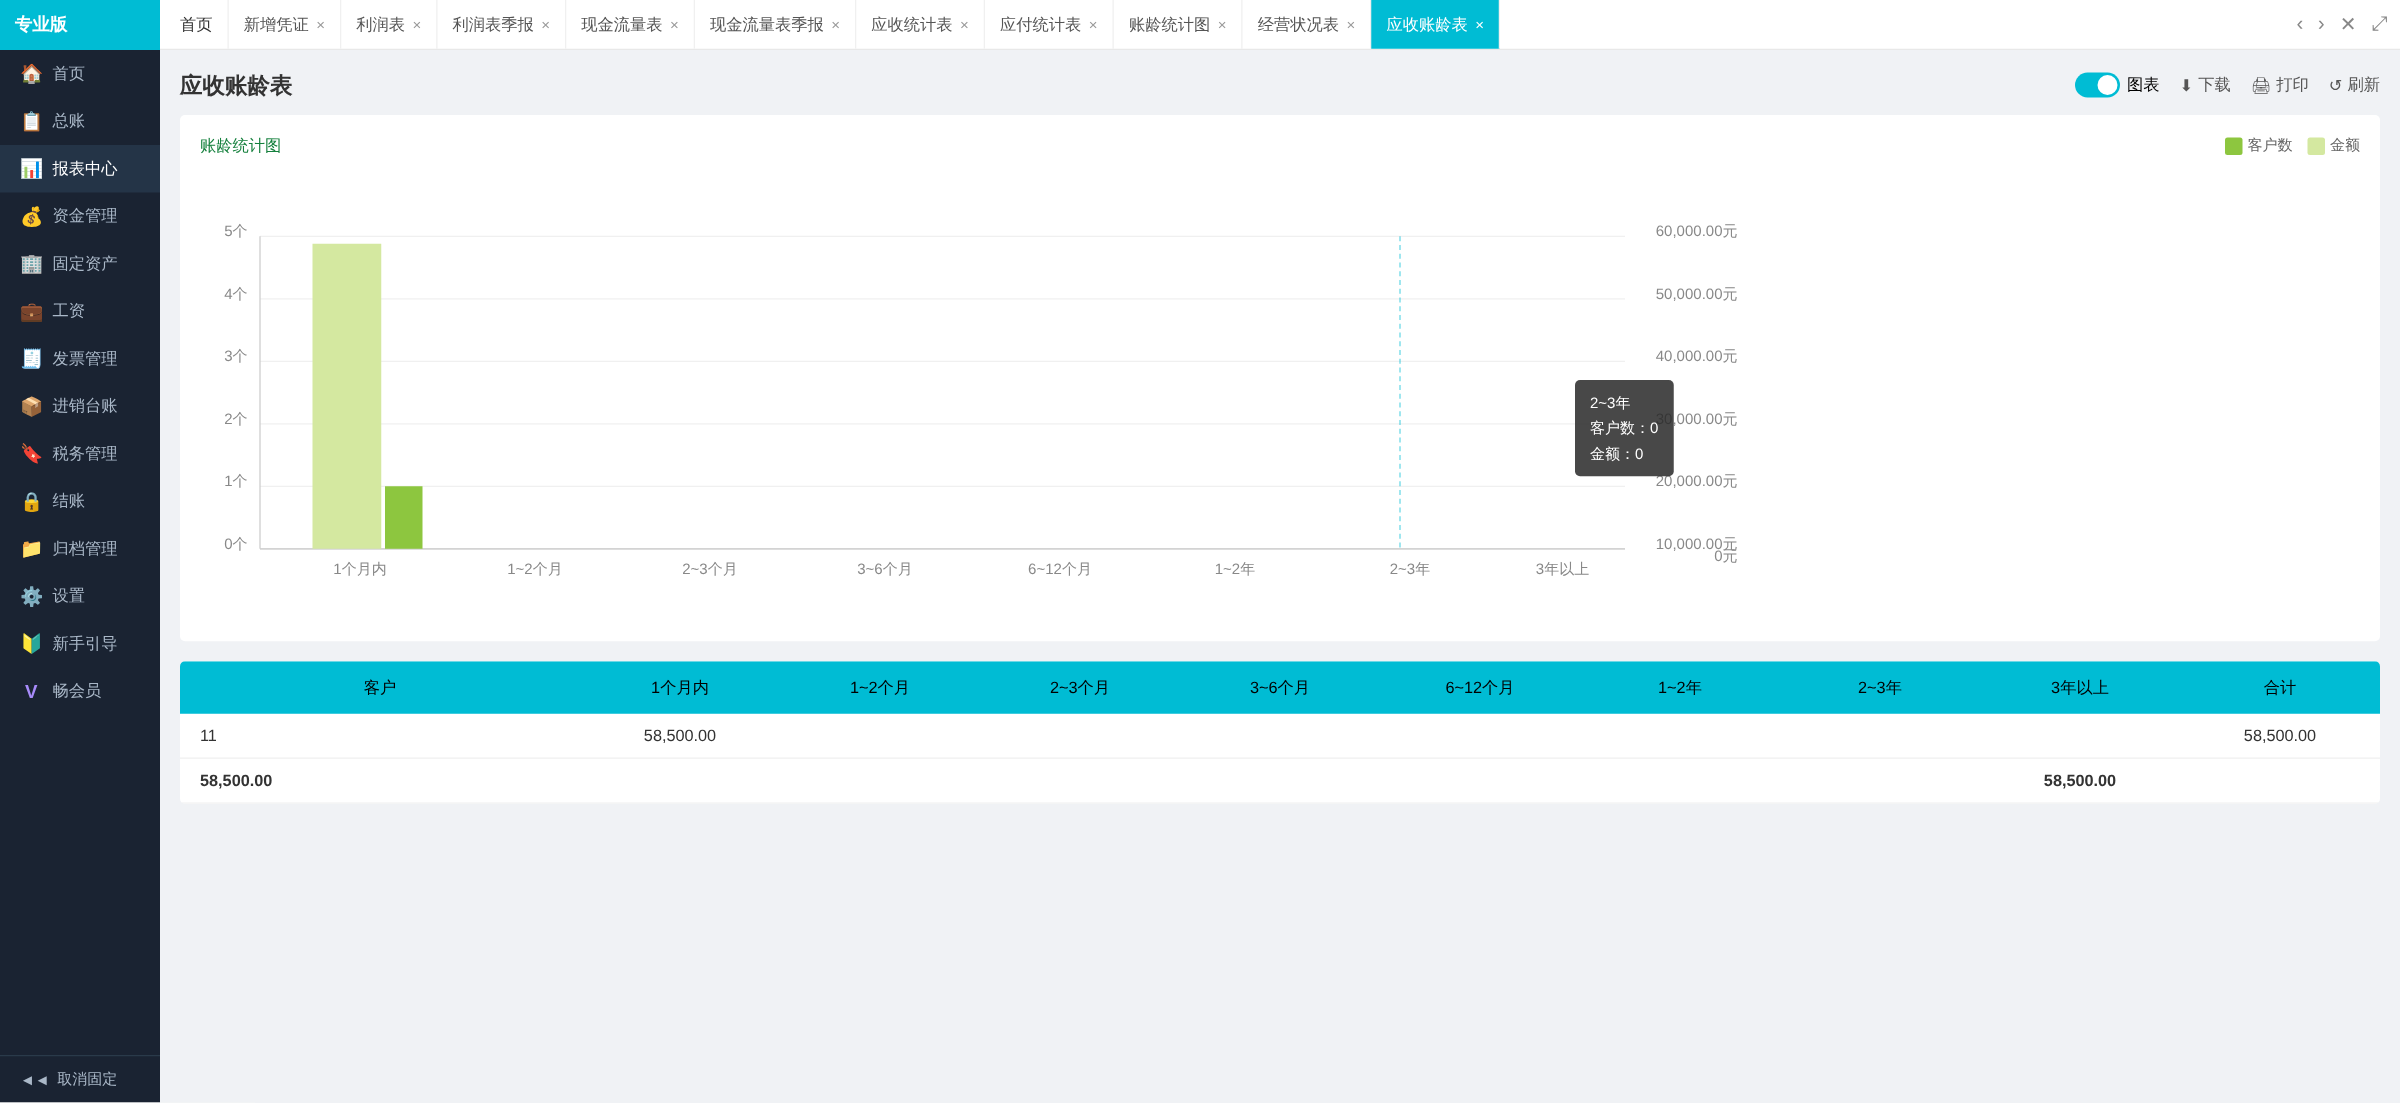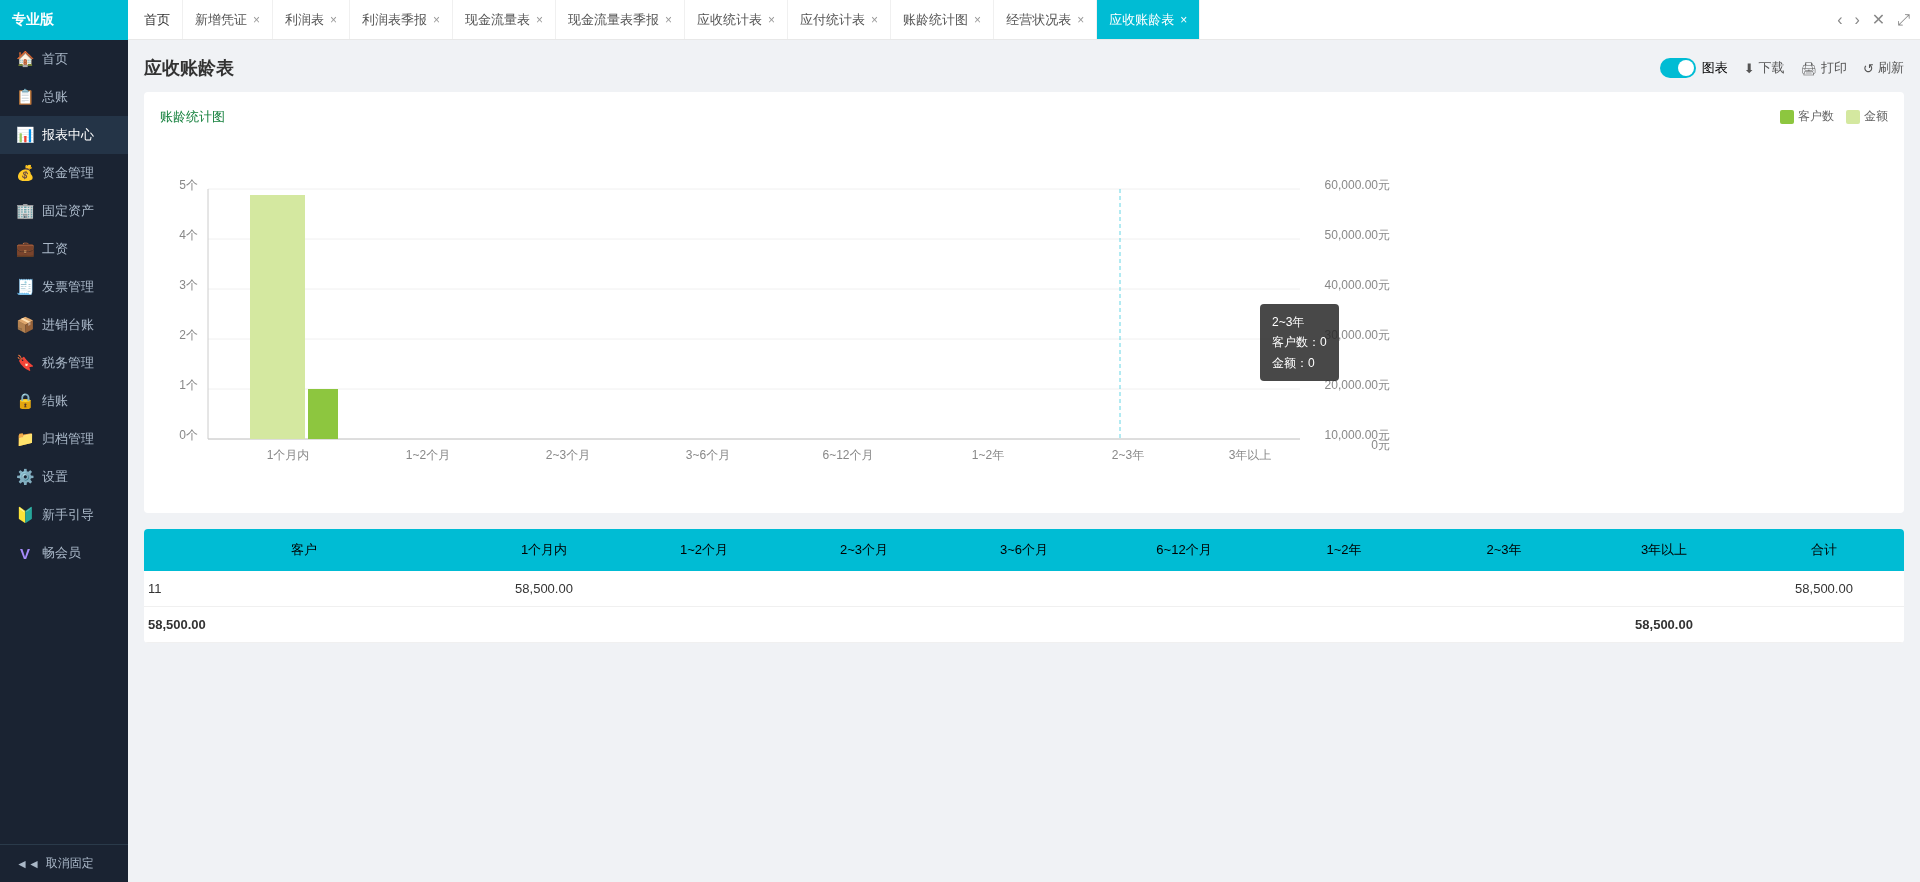--- a/index.html
+++ b/index.html
@@ -215,21 +215,21 @@
       display: grid;
       grid-template-columns: 2fr 1fr 1fr 1fr 1fr 1fr 1fr 1fr 1fr 1fr;
       border-bottom: 1px solid #f0f0f0;
       font-size: 13px;
       color: #333;
     }
     .table-row .td {
       padding: 10px 8px;
       text-align: center;
     }
-    .table-row .td:first-child { text-align: left; padding-left: 4px; }
+    .table-row .td:first-child { text-align: left; padding-left: 16px; }
     .table-row.total-row {
       font-weight: bold;
     }
     .total-icon {
       display: inline-flex;
       align-items: center;
       justify-content: center;
       width: 16px;
       height: 16px;
       background: #00bcd4;

